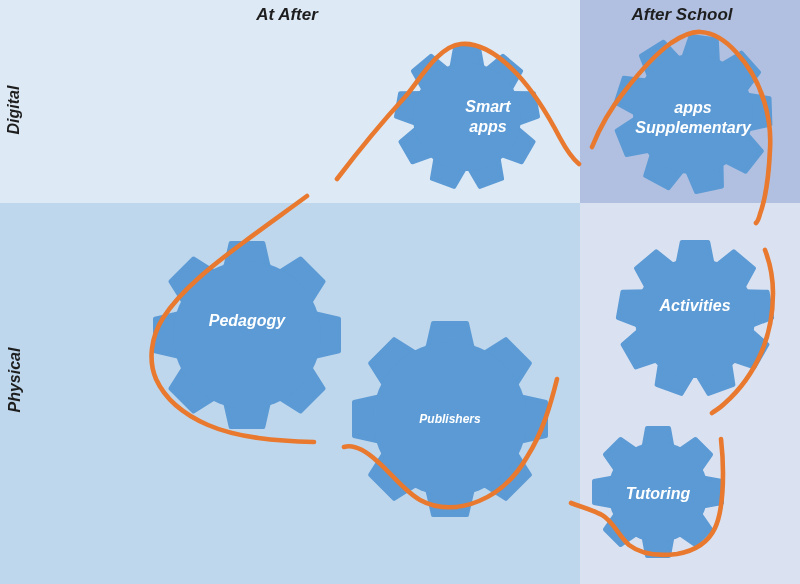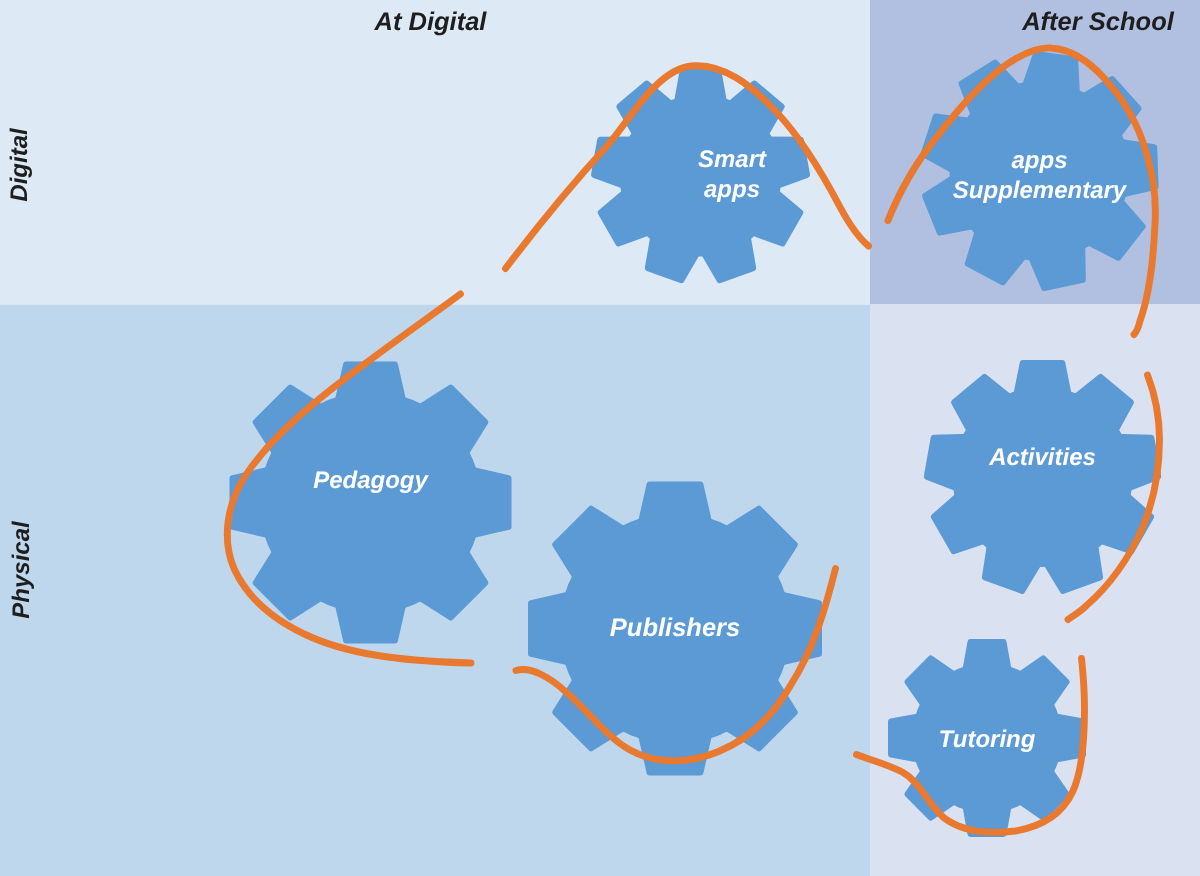--- a/index.html
+++ b/index.html
@@ -45,21 +45,21 @@
     transform: translate(-50%, -50%);
     width: 170px;
     text-align: center;
     font-size: 16px;
     line-height: 20px;
     font-weight: bold;
     font-style: italic;
     color: #ffffff;
   }
   .gear-label span { display: block; }
-  .gear-label.big { font-size: 17px; }
+  .gear-label.big { font-size: 12px; }
 </style>
 </head>
 <body>
 
 <div class="stage">
 
   <div class="quadrant q-tl" style="background: rgb(221, 233, 245);"></div>
   <div class="quadrant q-tr" style="background: rgb(177, 192, 225);"></div>
   <div class="quadrant q-bl" style="background: rgb(191, 215, 237);"></div>
   <div class="quadrant q-br" style="background: rgb(218, 226, 242);"></div>
@@ -135,22 +135,22 @@
         <circle cx="658" cy="492" r="50" fill="#5b9ad4"></circle>
       </g>
       <path d="M 337 179 C 356 154 383 121 405 97 C 419 81 438 46 461 44 C 482 42 501 57 517 74 C 535 93 549 117 560 138 C 567 151 573 159 579 164" fill="none" stroke="#e8792f" stroke-width="4.6" stroke-linecap="round"></path>
       <path d="M 307 196 C 288 210 264 227 244 242 C 214 264 181 290 163 318 C 151 337 148 360 156 379 C 166 401 185 415 208 425 C 238 438 277 441 314 442" fill="none" stroke="#e8792f" stroke-width="4.6" stroke-linecap="round"></path>
       <path d="M 344 447 C 354 444 367 452 377 461 C 392 474 404 491 420 500 C 438 510 460 509 479 501 C 501 492 516 476 527 457 C 543 432 551 403 557 379" fill="none" stroke="#e8792f" stroke-width="4.6" stroke-linecap="round"></path>
       <path d="M 571 503 C 581 507 593 510 602 515 C 613 521 618 535 629 545 C 642 555 661 556 677 554 C 694 551 708 543 715 528 C 722 513 723 492 723 473 C 723 461 722 448 721 439" fill="none" stroke="#e8792f" stroke-width="4.6" stroke-linecap="round"></path>
       <path d="M 765 250 C 770 263 773 278 773 293 C 773 313 769 334 762 351 C 753 372 739 391 724 404 C 720 408 716 410 712 413" fill="none" stroke="#e8792f" stroke-width="4.6" stroke-linecap="round"></path>
       <path d="M 592 147 C 600 127 611 108 624 92 C 638 74 653 56 671 43 C 680 37 691 31 701 32 C 714 33 726 41 736 52 C 749 66 759 84 764 101 C 769 117 771 133 770 149 C 769 173 766 197 760 214 C 759 218 758 221 756 223" fill="none" stroke="#e8792f" stroke-width="4.6" stroke-linecap="round"></path>
     </svg>
 
-  <div class="col-header" style="left: 287px; top: 15px; color: rgb(30, 30, 30);">At Digital</div>
-  <div class="col-header" style="left: 732px; top: 15px; color: rgb(30, 30, 30);">After School</div>
+  <div class="col-header" style="left: 287px; top: 15px; color: rgb(30, 30, 30);">At After</div>
+  <div class="col-header" style="left: 682px; top: 15px; color: rgb(30, 30, 30);">After School</div>
 
   <div class="row-label" style="left: 14px; top: 110px; color: rgb(30, 30, 30);">Digital</div>
   <div class="row-label" style="left: 15px; top: 380px; color: rgb(30, 30, 30);">Physical</div>
 
   <div class="gear-label" style="left: 488px; top: 117px; color: rgb(255, 255, 255);">
     <span>Smart</span>
     <span>apps</span>
   </div>
   <div class="gear-label" style="left: 693px; top: 118px; color: rgb(255, 255, 255);">
     <span>apps</span>

